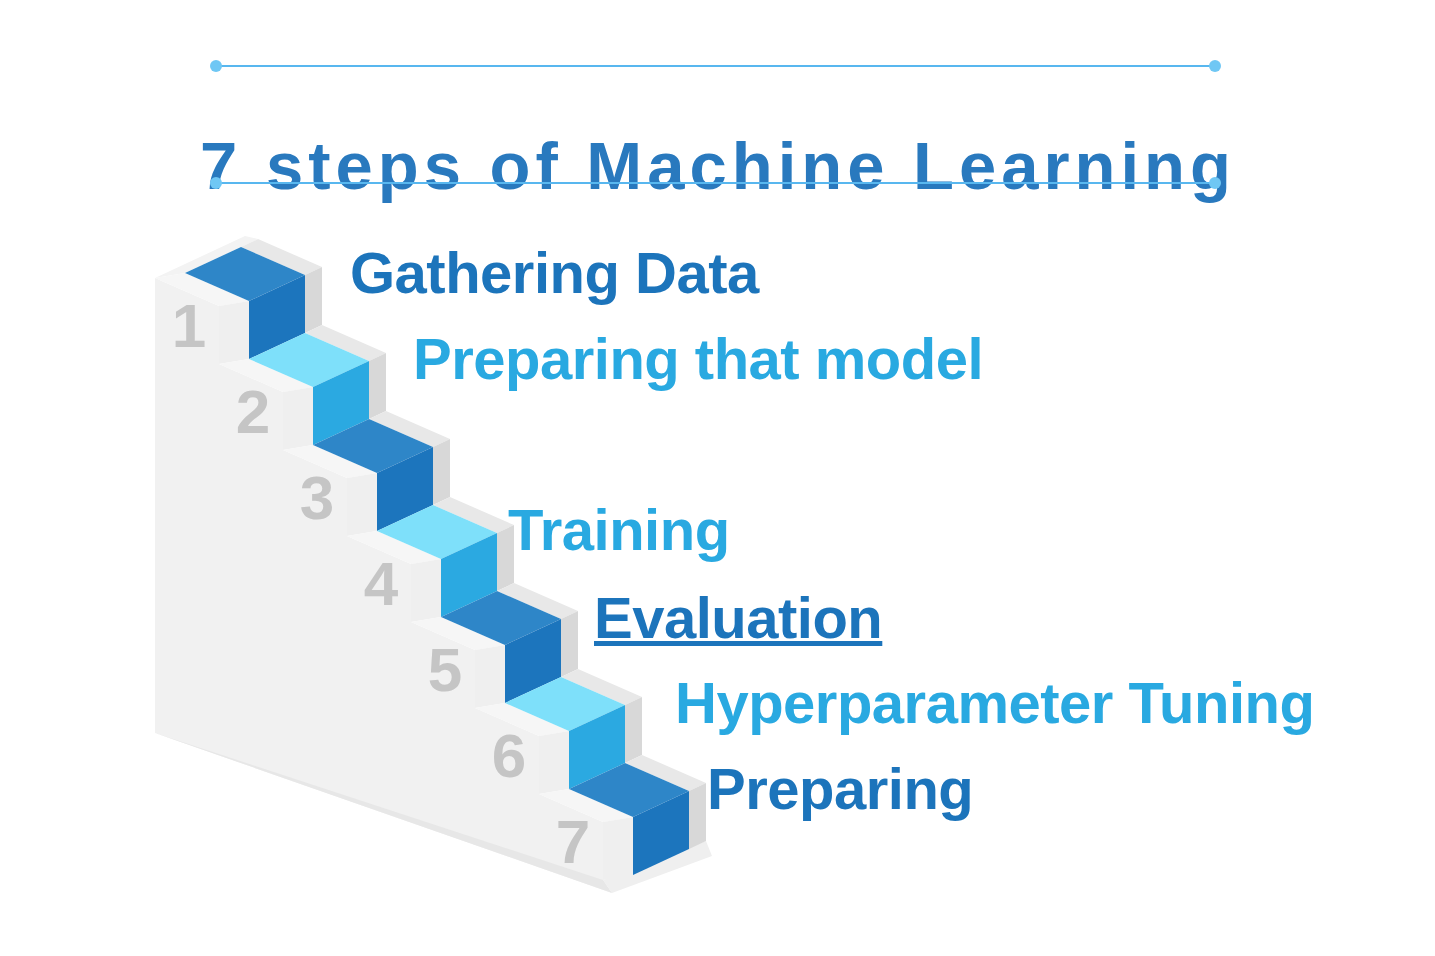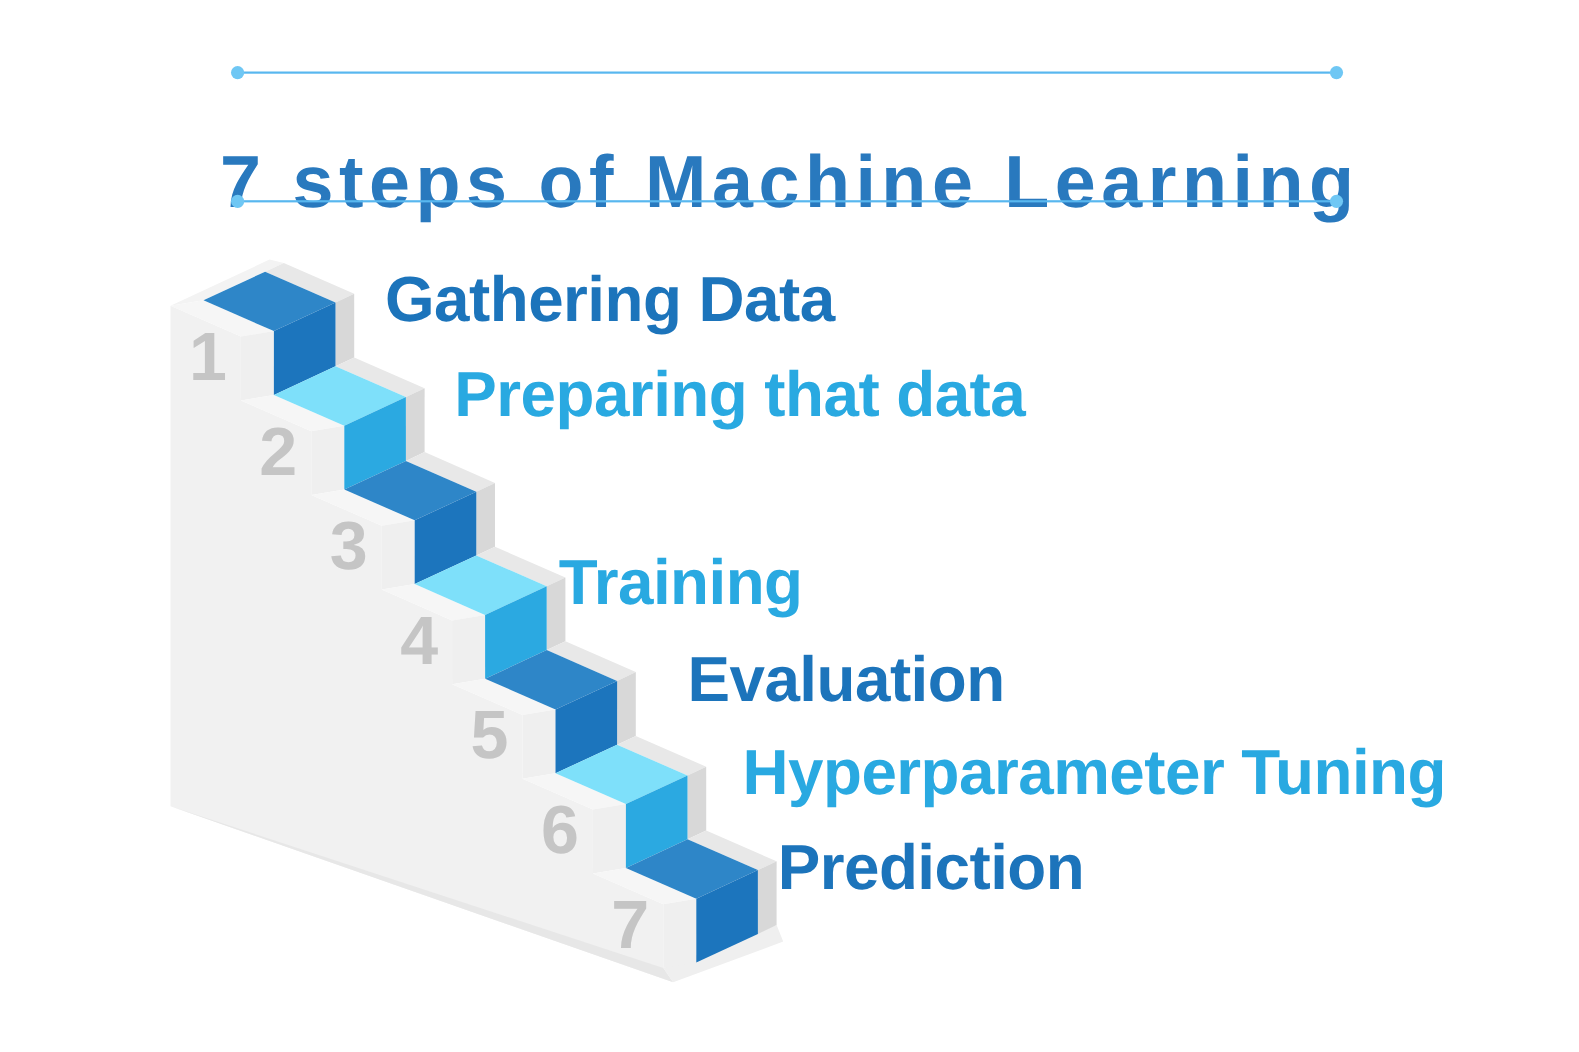--- a/index.html
+++ b/index.html
@@ -135,19 +135,19 @@
 
   <div class="step-number" style="left:189px;top:325px;">1</div>
   <div class="step-number" style="left:253px;top:411px;">2</div>
   <div class="step-number" style="left:317px;top:497px;">3</div>
   <div class="step-number" style="left:381px;top:583px;">4</div>
   <div class="step-number" style="left:445px;top:669px;">5</div>
   <div class="step-number" style="left:509px;top:755px;">6</div>
   <div class="step-number" style="left:573px;top:841px;">7</div>
 
   <div class="step-label dark" style="left:350px;top:248px;">Gathering Data</div>
-  <div class="step-label light" style="left:413px;top:334px;">Preparing that data</div>
+  <div class="step-label light" style="left:413px;top:334px;">Preparing that model</div>
   <div class="step-label light" style="left:508px;top:505px;">Training</div>
-  <div class="step-label dark" style="left:625px;top:593px;">Evaluation</div>
+  <div class="step-label dark" style="left:594px;top:593px;text-decoration:underline;">Evaluation</div>
   <div class="step-label light" style="left:675px;top:678px;">Hyperparameter Tuning</div>
-  <div class="step-label dark" style="left:707px;top:764px;">Prediction</div>
+  <div class="step-label dark" style="left:707px;top:764px;">Preparing</div>
 
 </div>
 
 </body></html>

